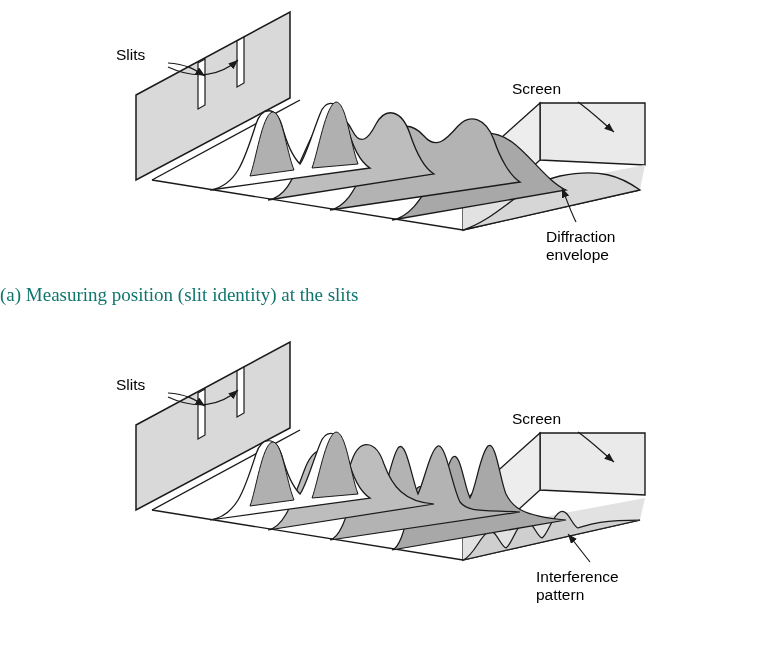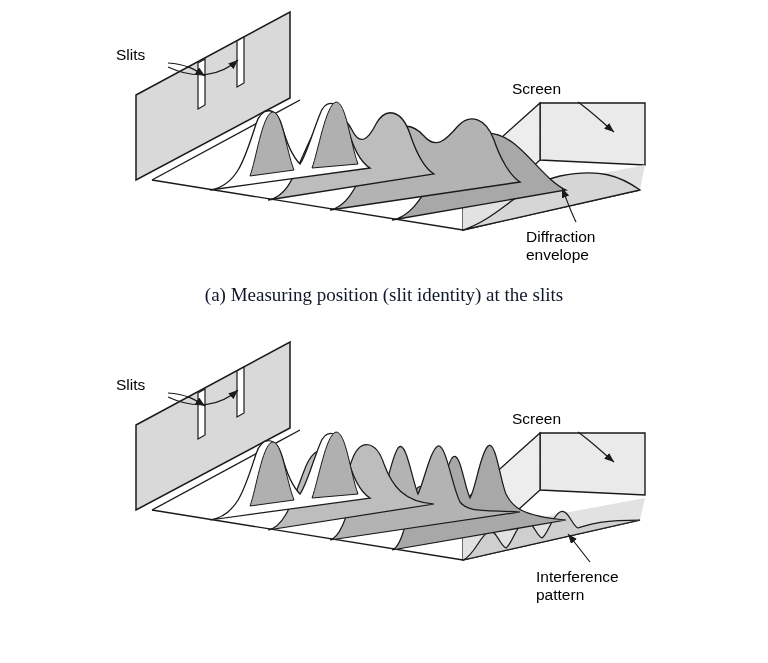--- a/index.html
+++ b/index.html
@@ -27,24 +27,23 @@
     display: block;
     position: absolute;
     top: 0;
     left: 0;
   }
 
   .caption {
     position: absolute;
     left: 0;
     width: 768px;
-    text-align: center;
     font-family: "Liberation Serif", serif;
     font-size: 19px;
-    color: #0f172a;
+    color: #0f766e;
   }
   #caption-a { top: 284px; }
 
   .lbl {
     position: absolute;
     font-family: "Liberation Sans", sans-serif;
     font-size: 15.5px;
     color: #000;
     line-height: 1.18;
     white-space: pre-line;
@@ -103,21 +102,21 @@
     <g>
       <path d="M168,63 C186,64 196,70 205,76" stroke="#1a1a1a" stroke-width="1.2" fill="none" marker-end="url(#arrA)"></path>
       <path d="M168,67 C196,80 220,76 238,60" stroke="#1a1a1a" stroke-width="1.2" fill="none" marker-end="url(#arrA)"></path>
       <path d="M578,102 C592,112 602,122 614,132" stroke="#1a1a1a" stroke-width="1.2" fill="none" marker-end="url(#arrA)"></path>
       <path d="M576,222 C570,210 566,198 562,188" stroke="#1a1a1a" stroke-width="1.2" fill="none" marker-end="url(#arrA)"></path>
     </g>
   </svg>
 
   <div class="lbl" id="lbl-a-slits" style="left:116px; top:46px;">Slits</div>
   <div class="lbl" id="lbl-a-screen" style="left:512px; top:80px;">Screen</div>
-  <div class="lbl" id="lbl-a-pattern" style="left:526px; top:228px;">Diffraction
+  <div class="lbl" id="lbl-a-pattern" style="left:546px; top:228px;">Diffraction
 envelope</div>
 
   <div class="caption" id="caption-a">(a) Measuring position (slit identity) at the slits</div>
 </div>
 
 <div class="figure" id="panel-b">
 
   <svg class="panel-svg" width="768" height="300" viewBox="0 0 768 300">
     <defs>
       <marker id="arrB" markerWidth="9" markerHeight="9" refX="8" refY="3.2" orient="auto">

